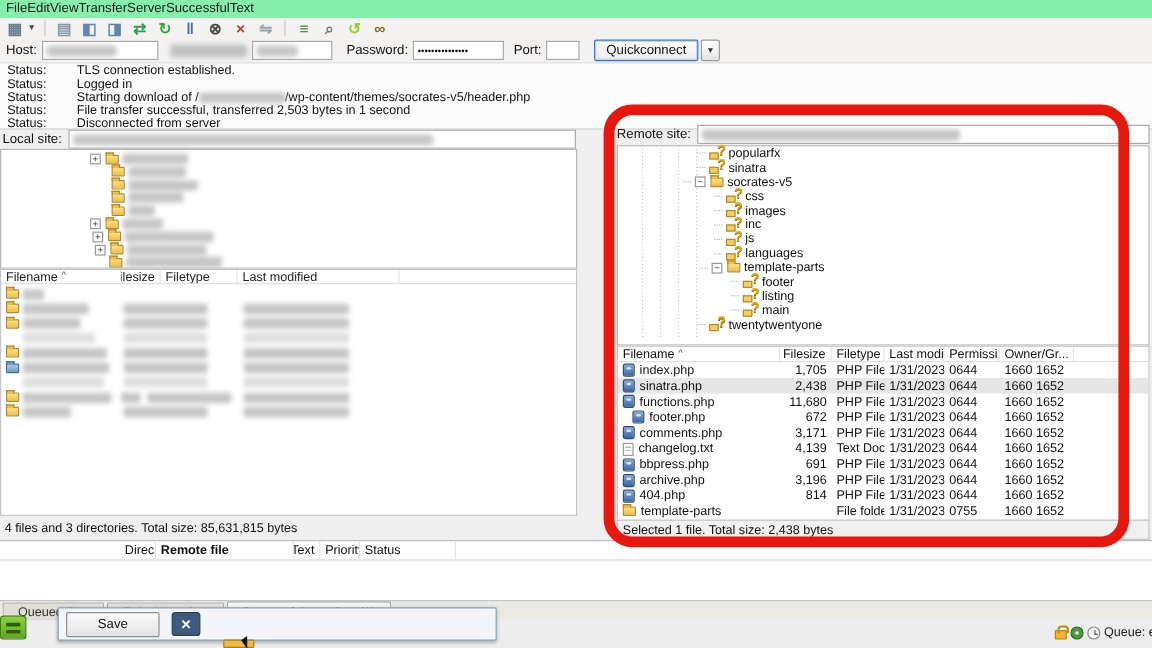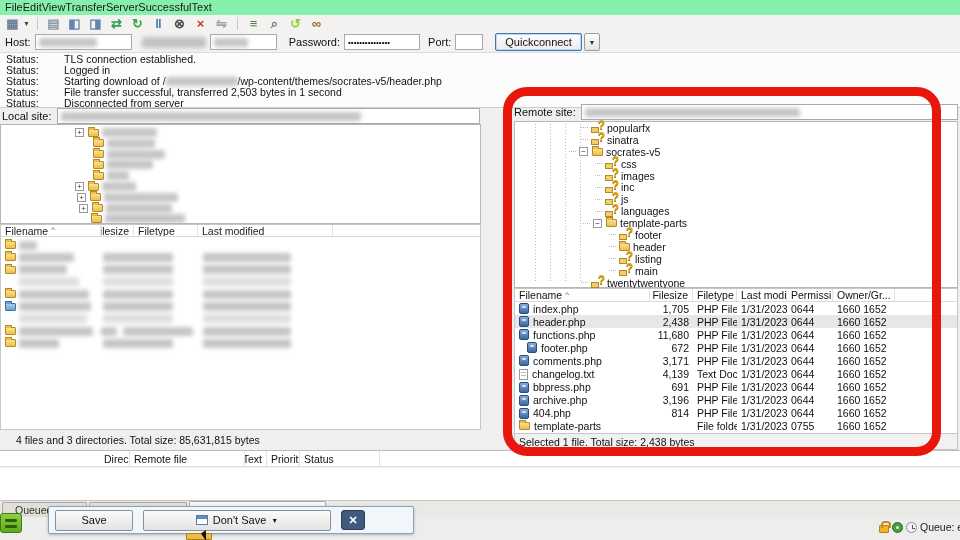--- a/index.html
+++ b/index.html
@@ -40,21 +40,21 @@
   
   .local-sitebar{left:2px;top:108px;width:478px;height:16px;}
   .local-tree{left:0;top:124px;width:481px;height:100px;}
   .ltree-row{position:absolute;height:9px;display:flex;align-items:center;gap:3px;}
   .local-listhead{left:0;top:224px;width:481px;height:13px;background:#fff;border:1px solid #c6c6c6;border-bottom:1px solid #d9d9d9;display:flex;font-size:10.5px;color:#222;}
   .local-list{left:0;top:237px;width:481px;height:193px;border:1px solid #c6c6c6;border-top:none;}
   .llist-row{position:absolute;height:10px;display:flex;align-items:center;}
   .hcell{border-right:1px solid #e4e4e4;padding:0 4px;display:flex;align-items:center;height:100%;overflow:hidden;white-space:nowrap;}
   .hcell.right{justify-content:flex-end;}
   .sortcaret{font-size:8px;color:#555;margin-left:3px;transform:translateY(-1px);}
-  .local-statusbar{left:0;top:430px;width:481px;height:20px;display:flex;align-items:center;padding-left:16px;font-size:10.5px;}
+  .local-statusbar{left:0;top:430px;width:481px;height:20px;display:flex;align-items:center;padding-left:4px;font-size:10.5px;}
 
   
   .remote-sitebar{left:514px;top:104px;width:444px;height:16px;}
   .remote-tree{left:514px;top:121px;width:444px;height:167px;position:absolute;}
   .rtree-row{height:11.9px;display:flex;align-items:center;gap:3px;font-size:10.5px;white-space:nowrap;position:relative;}
   .vline{position:absolute;top:2px;bottom:4px;width:1px;background-image:linear-gradient(#bdbdbd 1px,transparent 1px);background-size:1px 3px;}
   .conn{width:7px;height:1px;border-top:1px dotted #b9b9b9;flex:none;}
   .exp{width:9px;height:9px;flex:none;border:1px solid #999;background:#fff;color:#333;font-size:8px;line-height:7px;text-align:center;margin-right:1px;}
   .remote-listhead{left:514px;top:288px;width:444px;height:14px;background:#fff;border:1px solid #c6c6c6;border-bottom:1px solid #dadada;display:flex;font-size:10.5px;}
   .remote-list{left:514px;top:302px;width:444px;height:131px;border-left:1px solid #c6c6c6;border-right:1px solid #c6c6c6;background:#fff;}
@@ -389,25 +389,20 @@
     <div class="rtree-row" style="margin-left: 94px;">
     <span class="conn"></span>
     <span class="ic ic-unknown">
         <span class="mini"></span>
         <span class="qm">?</span>
       </span>
     <span class="treelabel">footer</span>
   </div>
     <div class="rtree-row" style="margin-left: 94px;">
     <span class="conn"></span>
-    <span class="ic ic-folder"></span>
-    <span class="treelabel">header</span>
-  </div>
-    <div class="rtree-row" style="margin-left: 94px;">
-    <span class="conn"></span>
     <span class="ic ic-unknown">
         <span class="mini"></span>
         <span class="qm">?</span>
       </span>
     <span class="treelabel">listing</span>
   </div>
     <div class="rtree-row" style="margin-left: 94px;">
     <span class="conn"></span>
     <span class="ic ic-unknown">
         <span class="mini"></span>
@@ -442,21 +437,21 @@
       </span>
     <span class="fcell right c-size" style="width: 43px;">1,705</span>
     <span class="fcell c-type" style="width: 44px;">PHP File</span>
     <span class="fcell c-mod" style="width: 50px;">1/31/2023 ...</span>
     <span class="fcell c-perm" style="width: 46px;">0644</span>
     <span class="fcell c-owner" style="width: 62px;">1660 1652</span>
   </div>
     <div class="rfile-row selected">
     <span class="fcell c-name" style="width: 135px;">
         <span class="ic ic-php"></span>
-        <span class="fname" style="margin-left:4px">header.php</span>
+        <span class="fname" style="margin-left:4px">sinatra.php</span>
       </span>
     <span class="fcell right c-size" style="width: 43px;">2,438</span>
     <span class="fcell c-type" style="width: 44px;">PHP File</span>
     <span class="fcell c-mod" style="width: 50px;">1/31/2023 ...</span>
     <span class="fcell c-perm" style="width: 46px;">0644</span>
     <span class="fcell c-owner" style="width: 62px;">1660 1652</span>
   </div>
     <div class="rfile-row">
     <span class="fcell c-name" style="width: 135px;">
         <span class="ic ic-php"></span>
@@ -545,21 +540,21 @@
     <span class="fcell c-perm" style="width: 46px;">0755</span>
     <span class="fcell c-owner" style="width: 62px;">1660 1652</span>
   </div>
   </div>
 
 <div class="abs remote-statusbar">Selected 1 file. Total size: 2,438 bytes</div>
 
 <div class="abs queue-head" id="queuehead">
     <span class="hcell" style="width: 100px; margin-top: 44px;">Server/Local file</span>
     <span class="hcell" style="width: 30px;">Direc...</span>
-    <span class="hcell" style="width: 115px;">Remote file</span>
+    <span class="hcell" style="width: 115px; font-weight: bold;">Remote file</span>
     <span class="hcell right" style="width: 22px;">Text</span>
     <span class="hcell" style="width: 33px;">Priority</span>
     <span class="hcell" style="width: 80px;">Status</span>
   </div>
 <div class="abs queue-body"></div>
 
 <div class="abs tabbar" id="tabbar">
     <span class="tab">Queued files</span>
     <span class="tab">Failed transfers</span>
     <span class="tab active">Successful transfers (1)</span>
@@ -570,25 +565,20 @@
 <div class="abs br-status">
   <span class="ic-lock"></span>
   <span class="ic-gear"></span>
   <span class="ic-clock"></span>
   <span class="queue-txt">Queue: emp</span>
 </div>
 
 <div class="abs green-app"></div>
 <div class="abs overlay-bar">
   <span class="btn save-btn">Save</span>
-  <span class="btn dontsave-btn">
-    <span class="win-ic"></span>
-    <span>Don't Save</span>
-    <span class="caret">▼</span>
-  </span>
   <span class="x-btn">✕</span>
 </div>
 
 <div class="abs dragfrag">
   <span class="ffrag"></span>
   <span class="afrag"></span>
 </div>
 
 <div class="abs annotation"></div>
 

